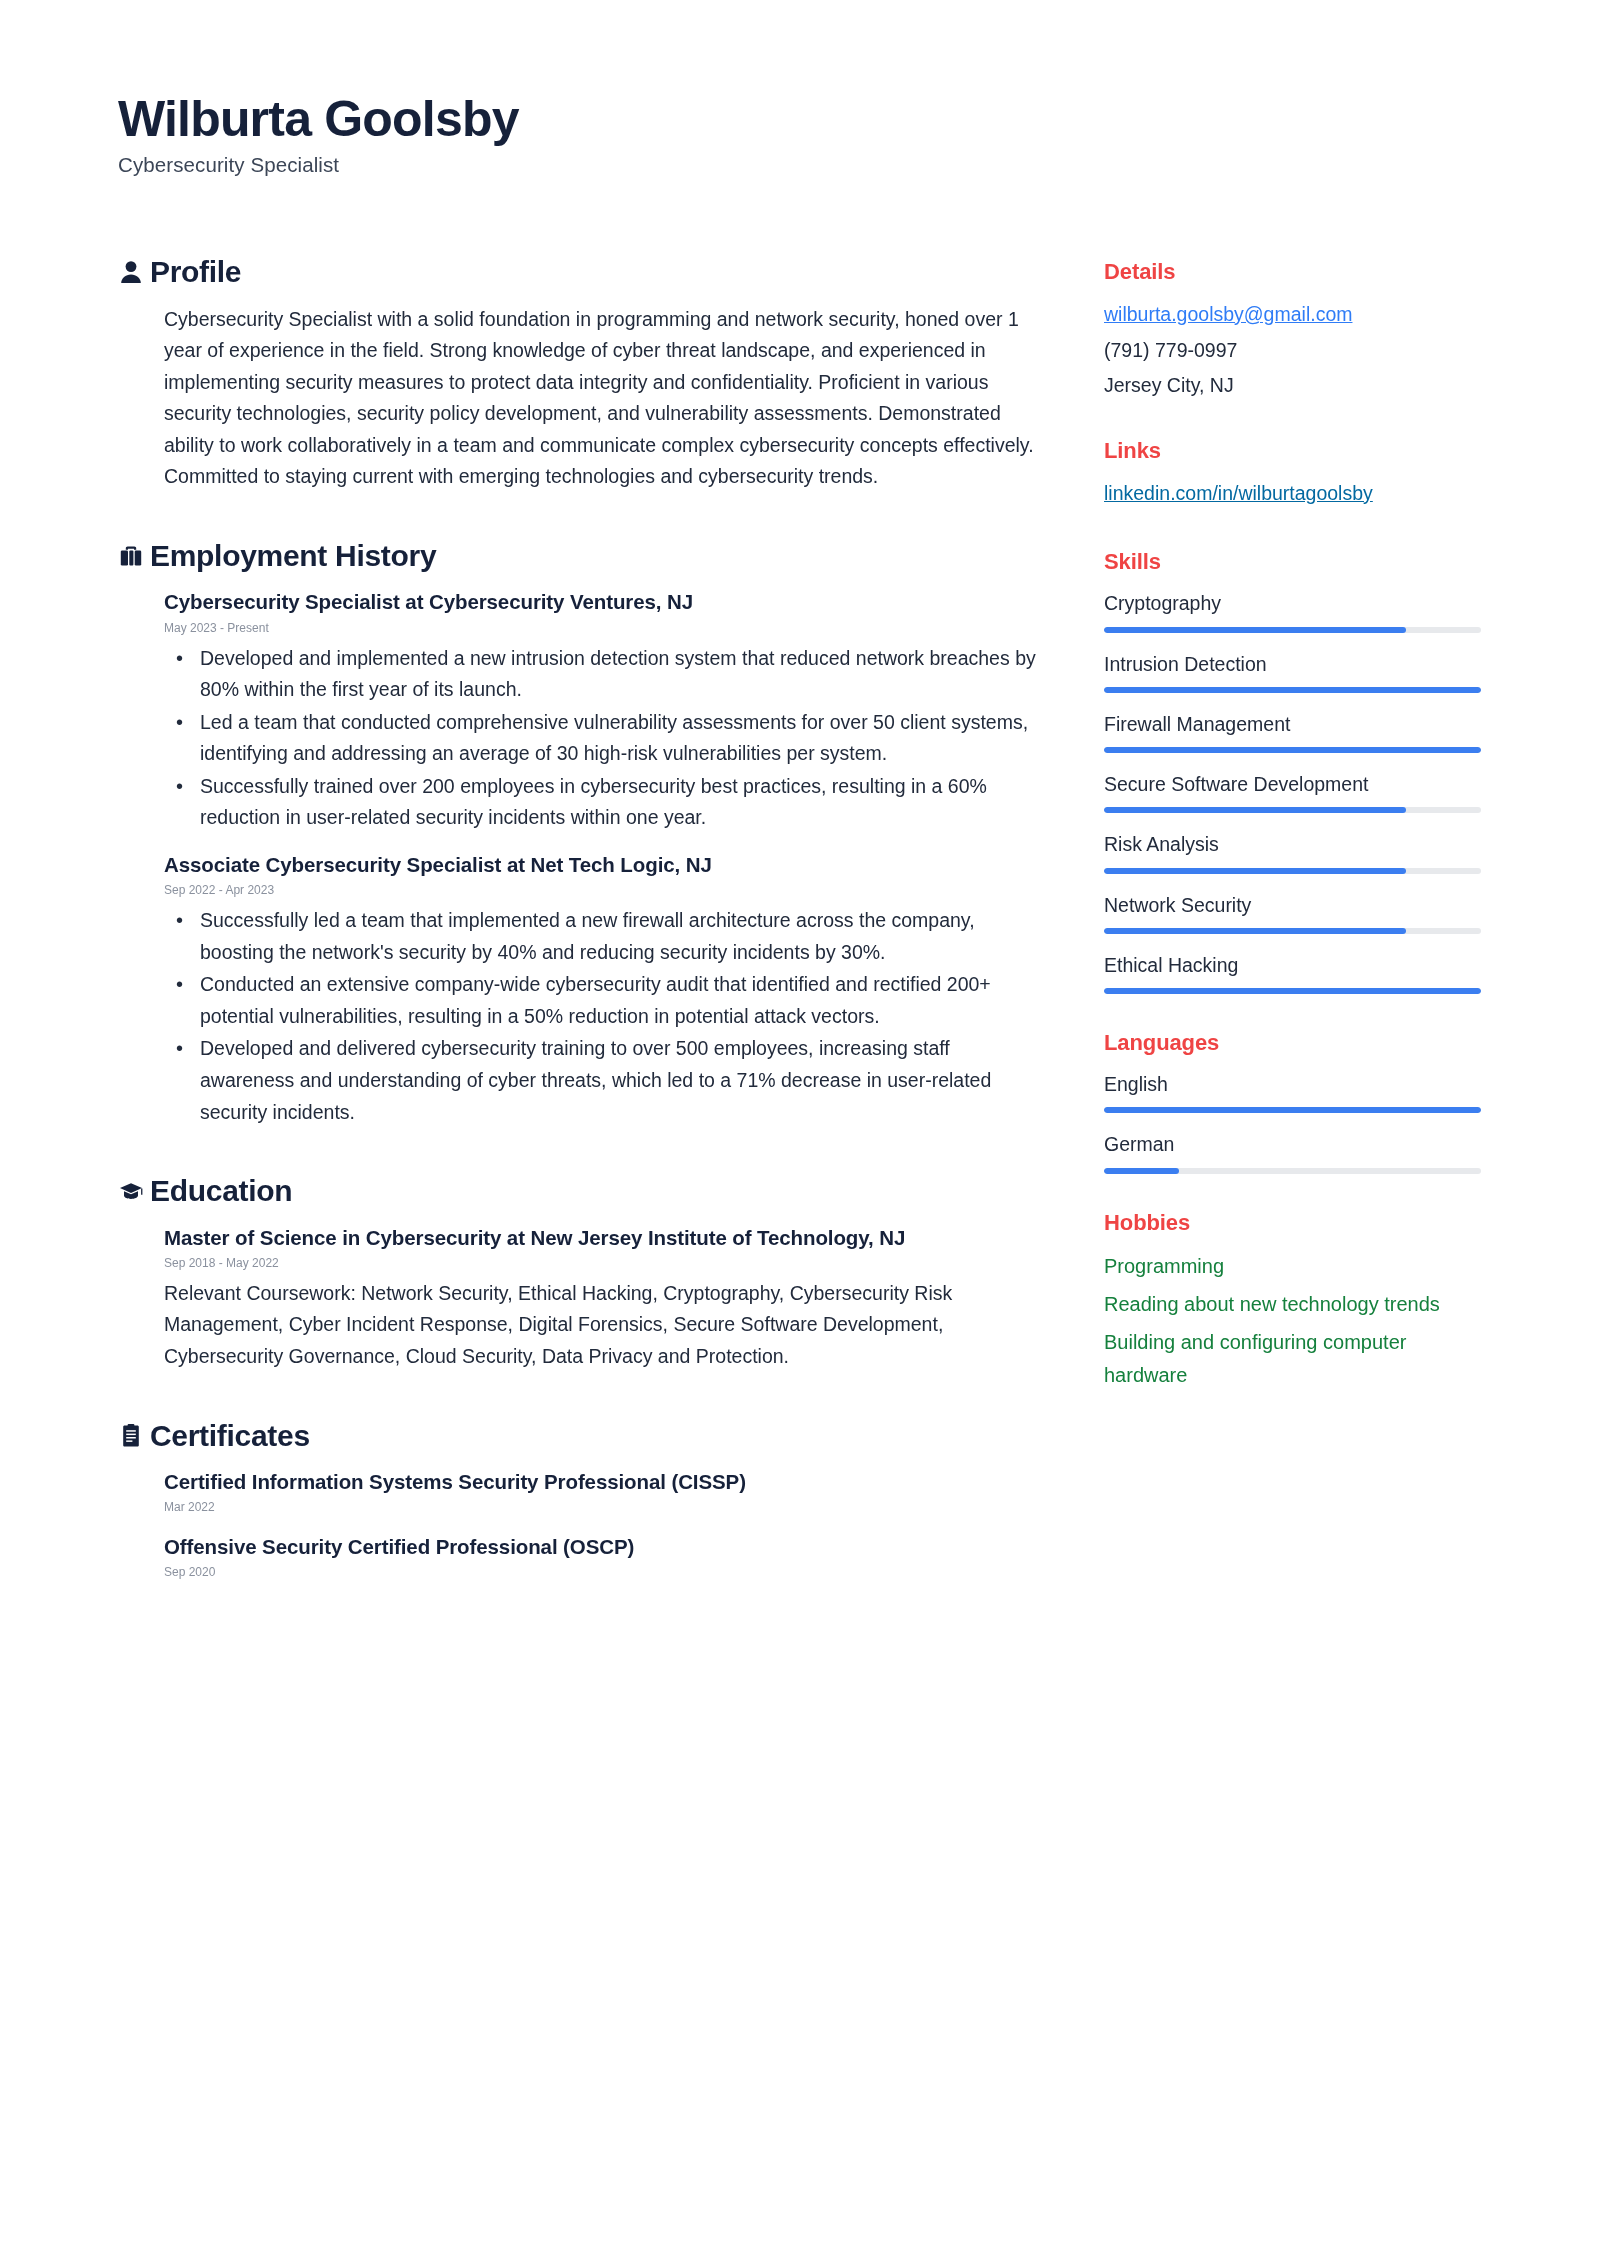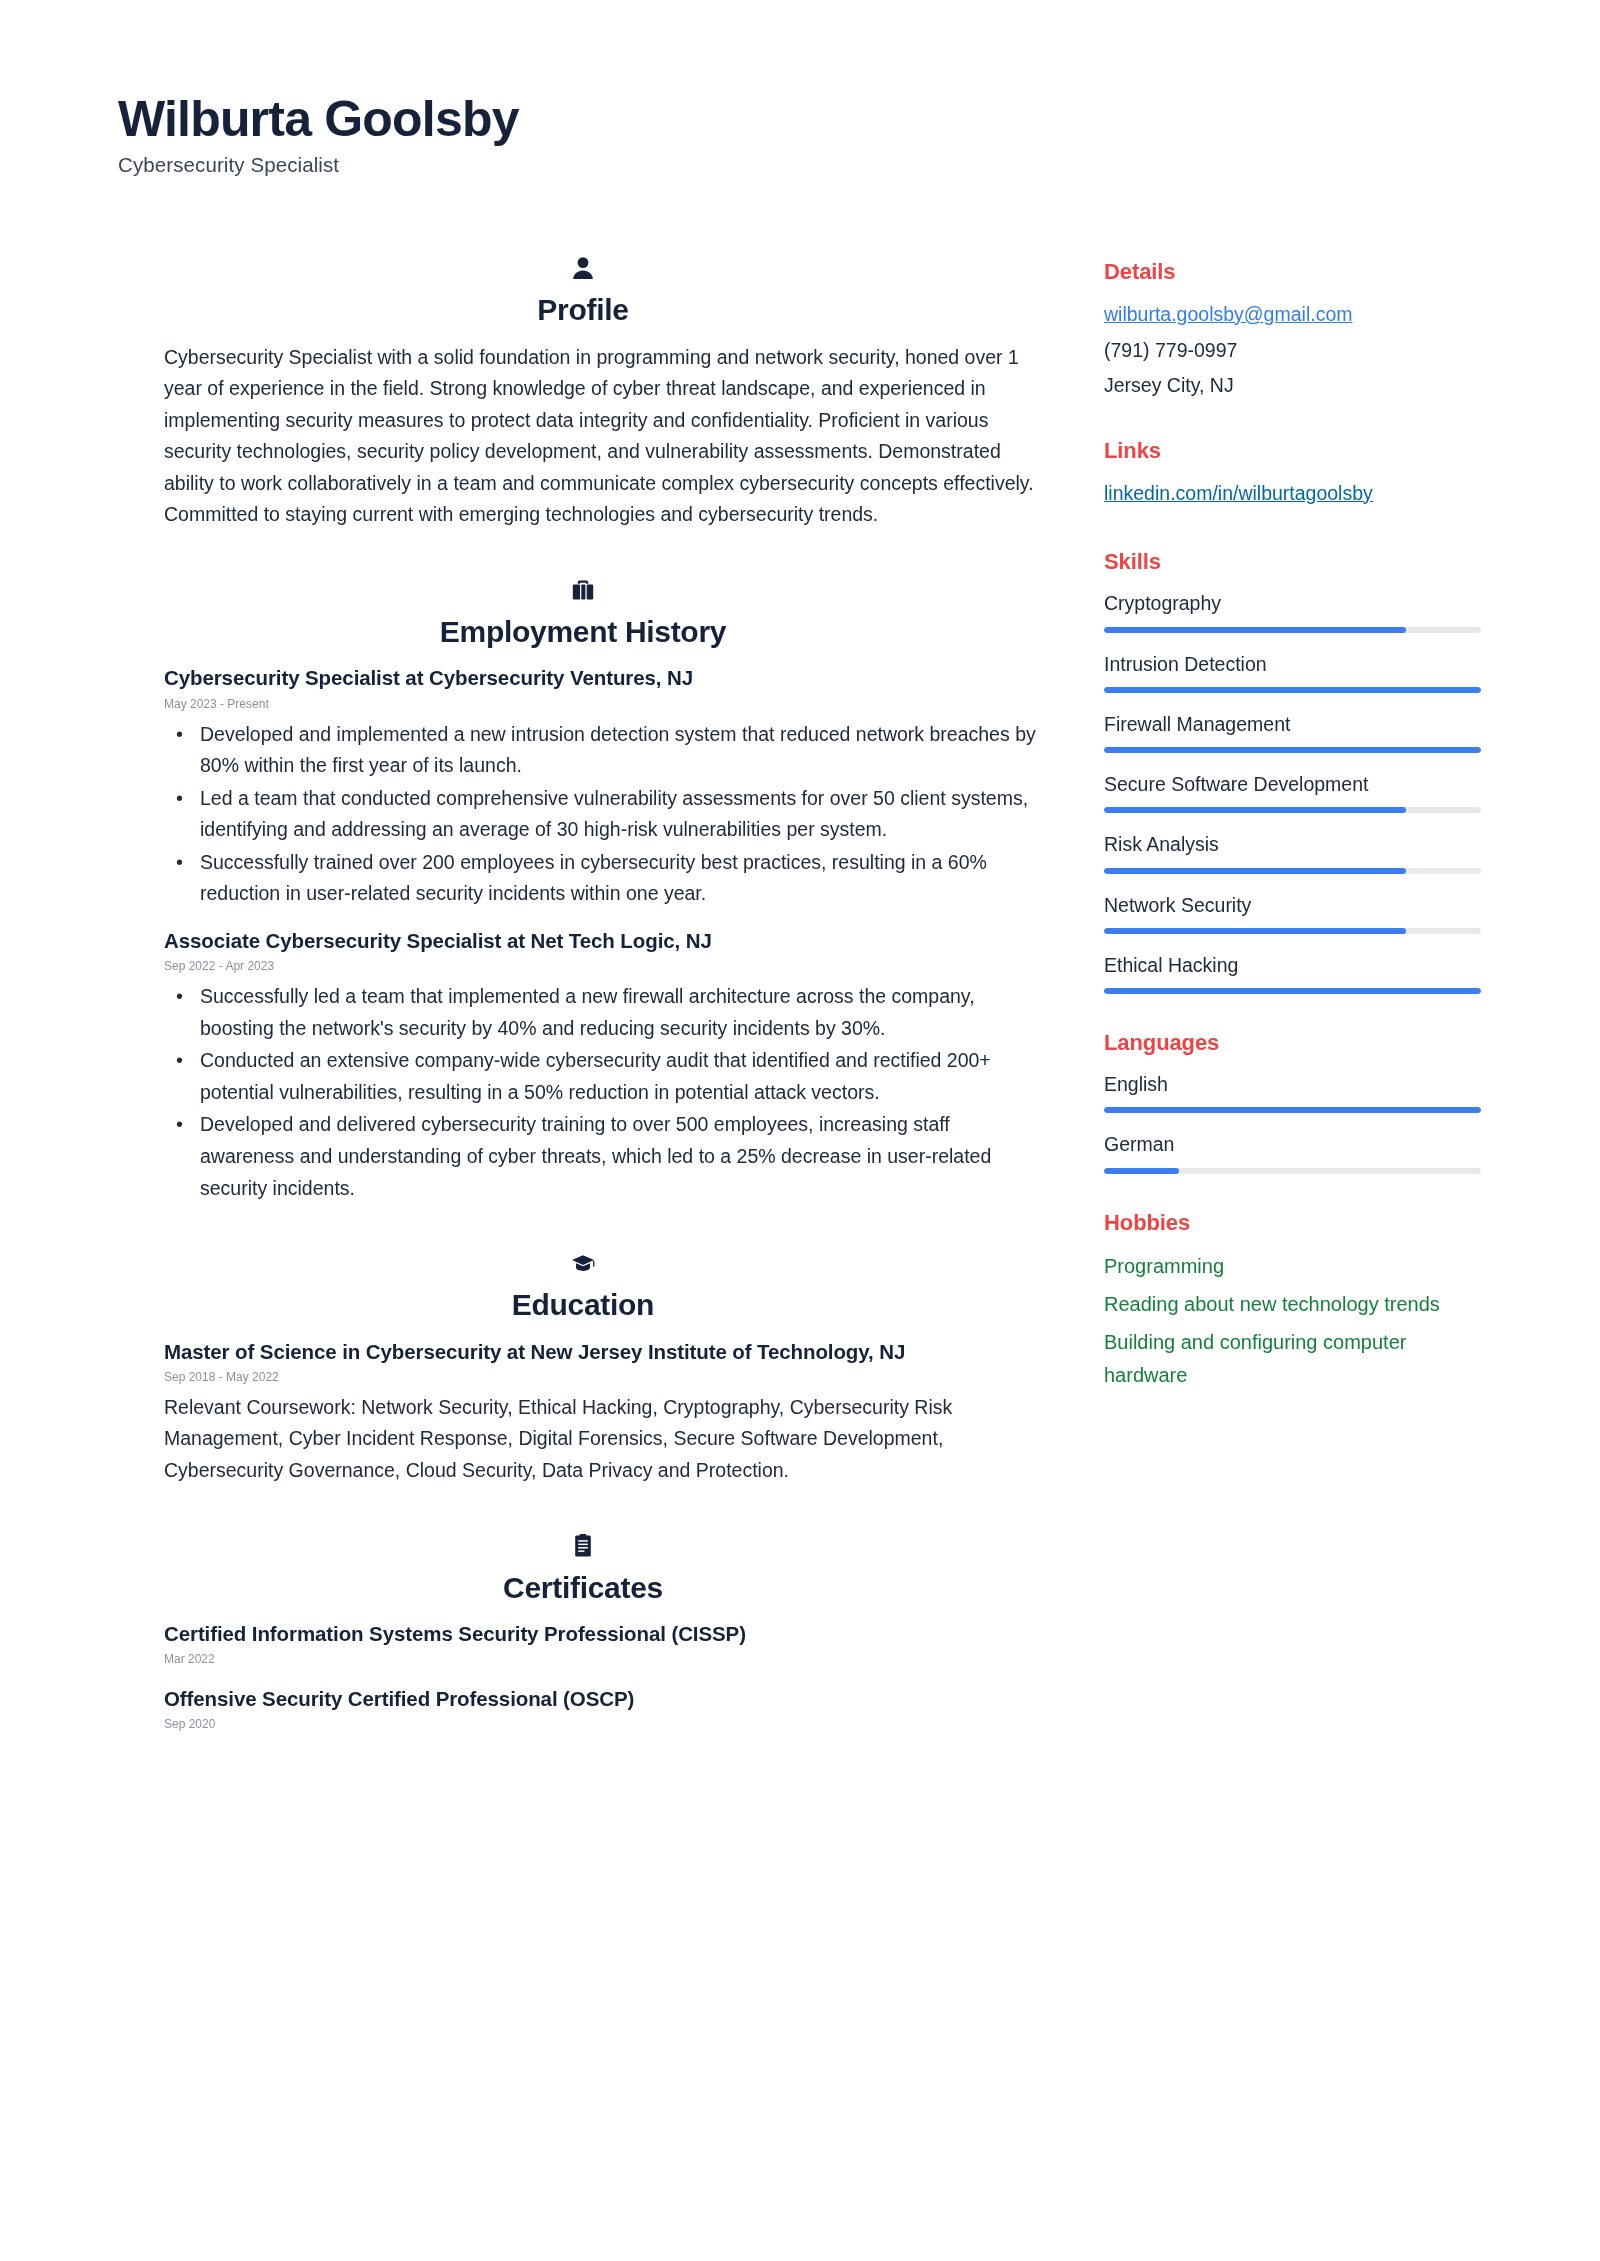--- a/index.html
+++ b/index.html
@@ -38,23 +38,22 @@
   .columns { display: flex; align-items: flex-start; }
   .col-main { width: 930px; flex: 0 0 930px; }
   .col-side { width: 390px; flex: 0 0 390px; margin-left: 56px; padding-top: 4px; }
 
   
   .section { margin-bottom: 46px; }
   .section:last-child { margin-bottom: 0; }
   .section-head {
     display: flex;
     align-items: center;
-    gap: 12px;
+    gap: 6px;
     margin-bottom: 14px;
-    flex-direction: column;
   }
   .section-icon {
     width: 26px;
     height: 30px;
     display: flex;
     align-items: center;
     justify-content: center;
     flex: 0 0 26px;
     color: #16213a;
   }
@@ -222,21 +221,21 @@
               <li>Successfully trained over 200 employees in cybersecurity best practices, resulting in a 60% reduction in user-related security incidents within one year.</li>
             </ul>
           </div>
 
           <div class="entry">
             <div class="entry-title">Associate Cybersecurity Specialist at Net Tech Logic, NJ</div>
             <div class="entry-date">Sep 2022 - Apr 2023</div>
             <ul class="bullets">
               <li>Successfully led a team that implemented a new firewall architecture across the company, boosting the network's security by 40% and reducing security incidents by 30%.</li>
               <li>Conducted an extensive company-wide cybersecurity audit that identified and rectified 200+ potential vulnerabilities, resulting in a 50% reduction in potential attack vectors.</li>
-              <li>Developed and delivered cybersecurity training to over 500 employees, increasing staff awareness and understanding of cyber threats, which led to a 25% decrease in user-related security incidents.</li>
+              <li>Developed and delivered cybersecurity training to over 500 employees, increasing staff awareness and understanding of cyber threats, which led to a 71% decrease in user-related security incidents.</li>
             </ul>
           </div>
 
         </div>
       </div>
 
       <div class="section">
         <div class="section-head">
           <span class="section-icon">
             <svg width="24" height="20" viewBox="0 0 24 20" fill="currentColor">

